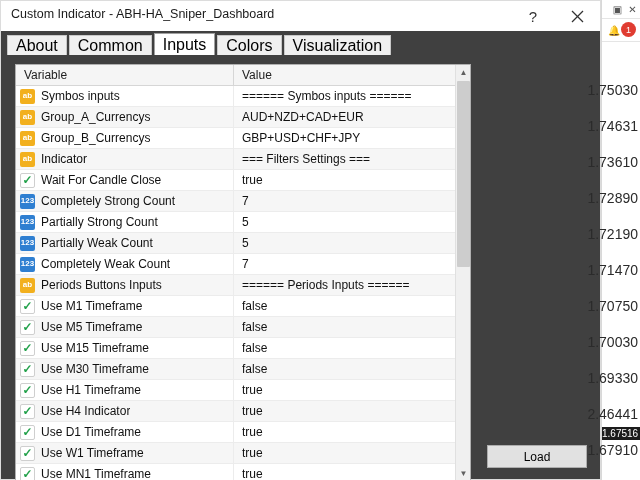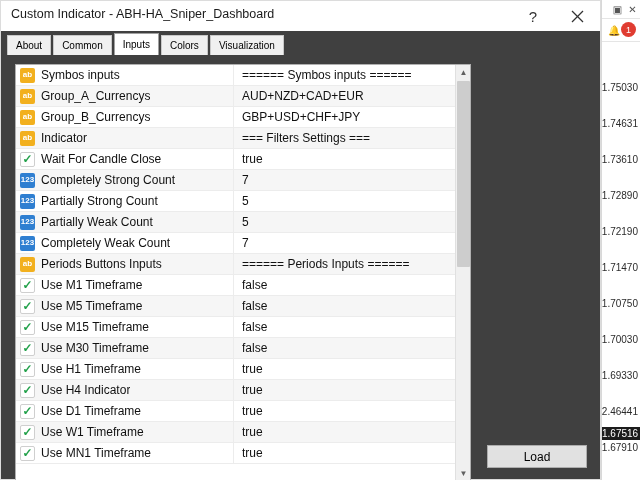--- a/index.html
+++ b/index.html
@@ -65,21 +65,21 @@
     left: 6px;
     top: 32px;
     height: 22px;
     display: flex;
     align-items: flex-end;
   }
   .tab {
     height: 20px;
     line-height: 20px;
     padding: 0 8px;
-    font-size: 10px;
+    font-size: 16px;
     color: #000;
     background: #f0f0f0;
     border: 1px solid #c8c8c8;
     border-bottom: none;
     margin-right: 2px;
     box-sizing: border-box;
     white-space: nowrap;
   }
   .tab.active {
     background: #ffffff;
@@ -277,21 +277,21 @@
   #price-scale {
     position: absolute;
     top: 44px;
     right: 0;
     width: 38px;
     height: 436px;
   }
   .price-tick {
     position: absolute;
     right: 2px;
-    font-size: 10px;
+    font-size: 14px;
     color: #2b2b2b;
     white-space: nowrap;
   }
   #price-highlight {
     position: absolute;
     right: 0;
     width: 38px;
     height: 13px;
     background: #1c1c1c;
     color: #ffffff;
@@ -320,20 +320,24 @@
 
   <div id="tabstrip">
     <div class="tab">About</div>
     <div class="tab">Common</div>
     <div class="tab active">Inputs</div>
     <div class="tab">Colors</div>
     <div class="tab">Visualization</div>
   </div>
 
   <div id="table-wrap">
+    <div id="header-row">
+      <div class="hdr var">Variable</div>
+      <div class="hdr val">Value</div>
+    </div>
     <div id="rows-host">
         <div class="row">
           <div class="cell-var">
             <span class="ticon str">ab</span>
             <span class="var-label">Symbos inputs</span>
           </div>
           <div class="cell-val">====== Symbos inputs ======</div>
         </div>
         <div class="row alt">
           <div class="cell-var">

